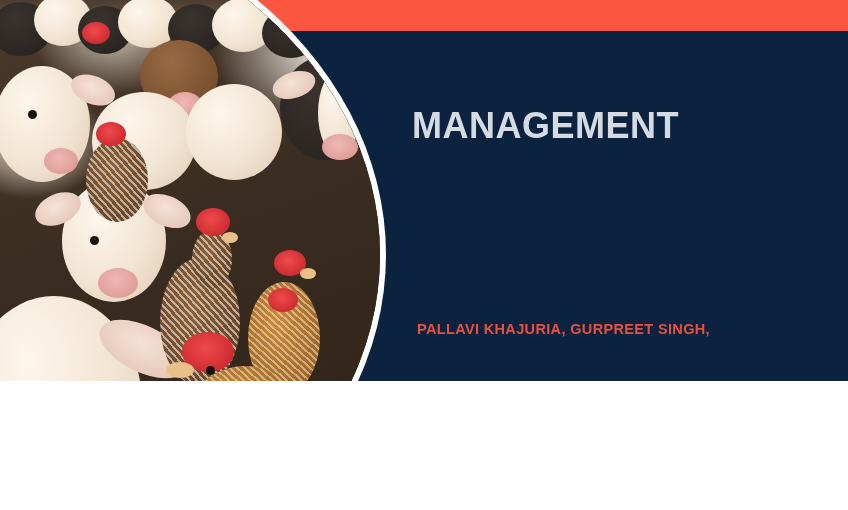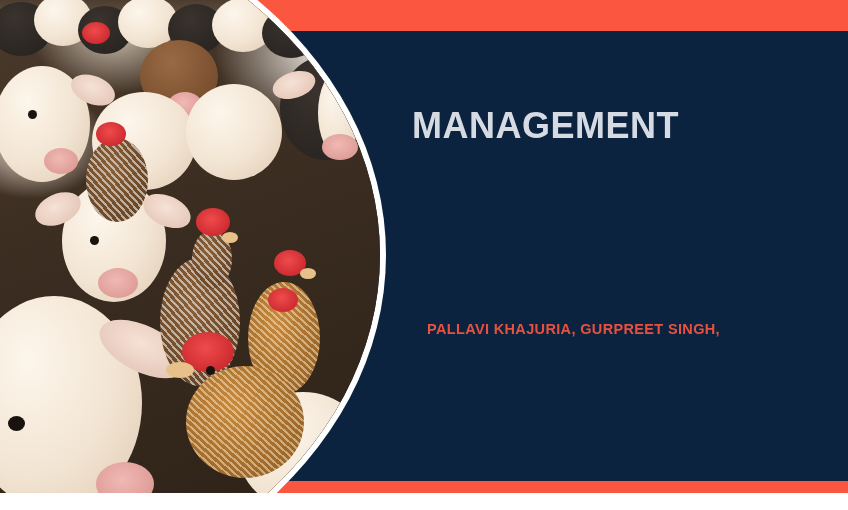--- a/index.html
+++ b/index.html
@@ -3,21 +3,21 @@
 <meta charset="utf-8">
 <style>
   html, body {
     margin: 0;
     padding: 0;
     background: #ffffff;
   }
   #poster {
     position: relative;
     width: 848px;
-    height: 493px;
+    height: 381px;
     overflow: hidden;
     background: #0c2340;
     font-family: "Liberation Sans", sans-serif;
   }
 
   
   .band {
     position: absolute;
     left: 0;
     width: 848px;
@@ -122,21 +122,21 @@
     line-height: 0.99;
     letter-spacing: 0.5px;
     white-space: nowrap;
     font-stretch: condensed;
   }
   .t-big   { font-size: 36px; }
   .t-small { font-size: 21px; letter-spacing: 0.8px; line-height: 1.22; }
 
   .author-block {
     position: absolute;
-    left: 15px;
+    left: 5px;
     top: 318px;
     width: 420px;
   }
   .a-line {
     color: #e8513f;
     font-weight: bold;
     font-size: 14.5px;
     letter-spacing: 0.35px;
     line-height: 1.62;
     text-transform: uppercase;

